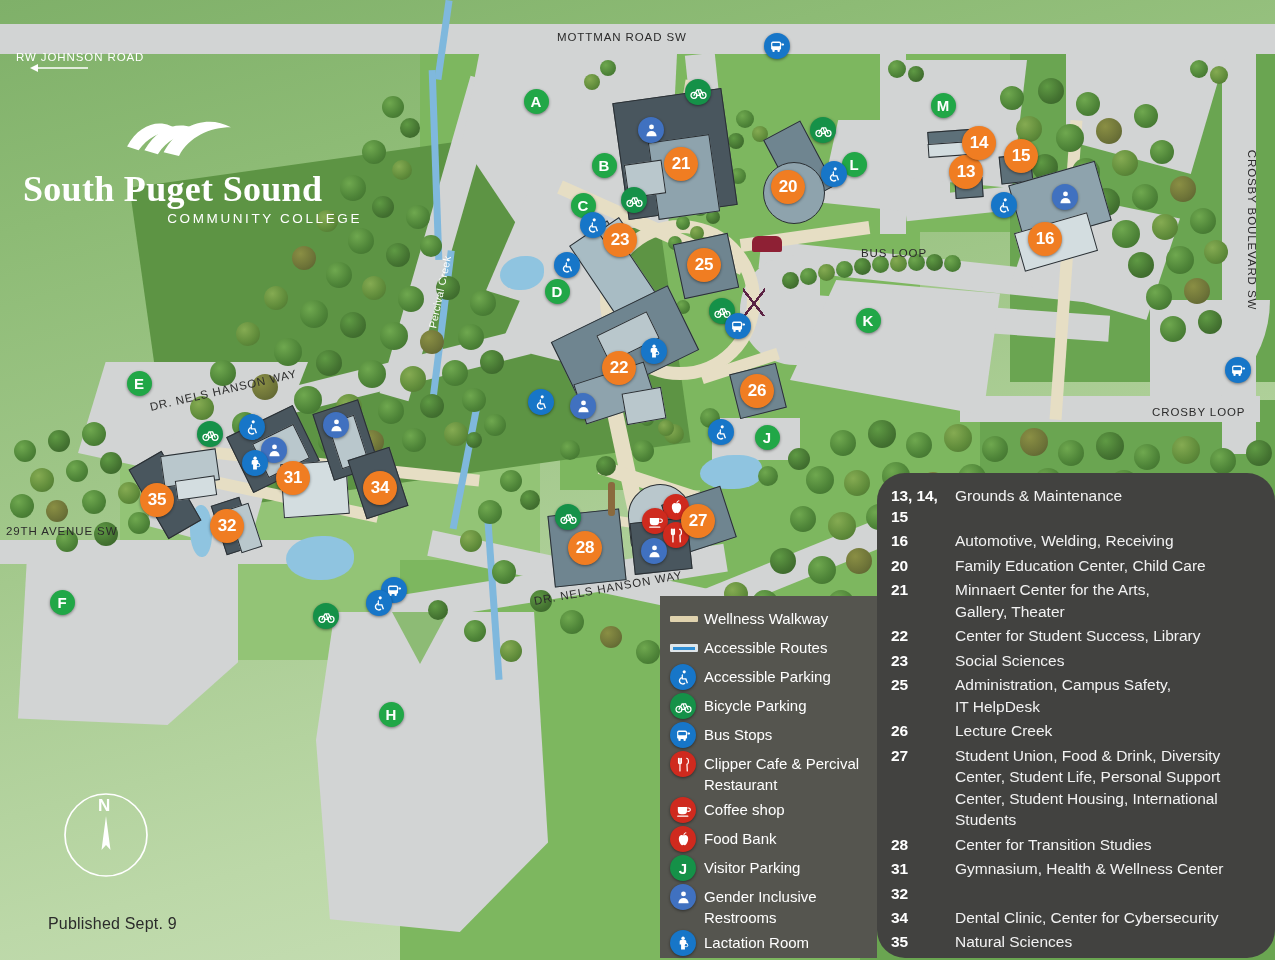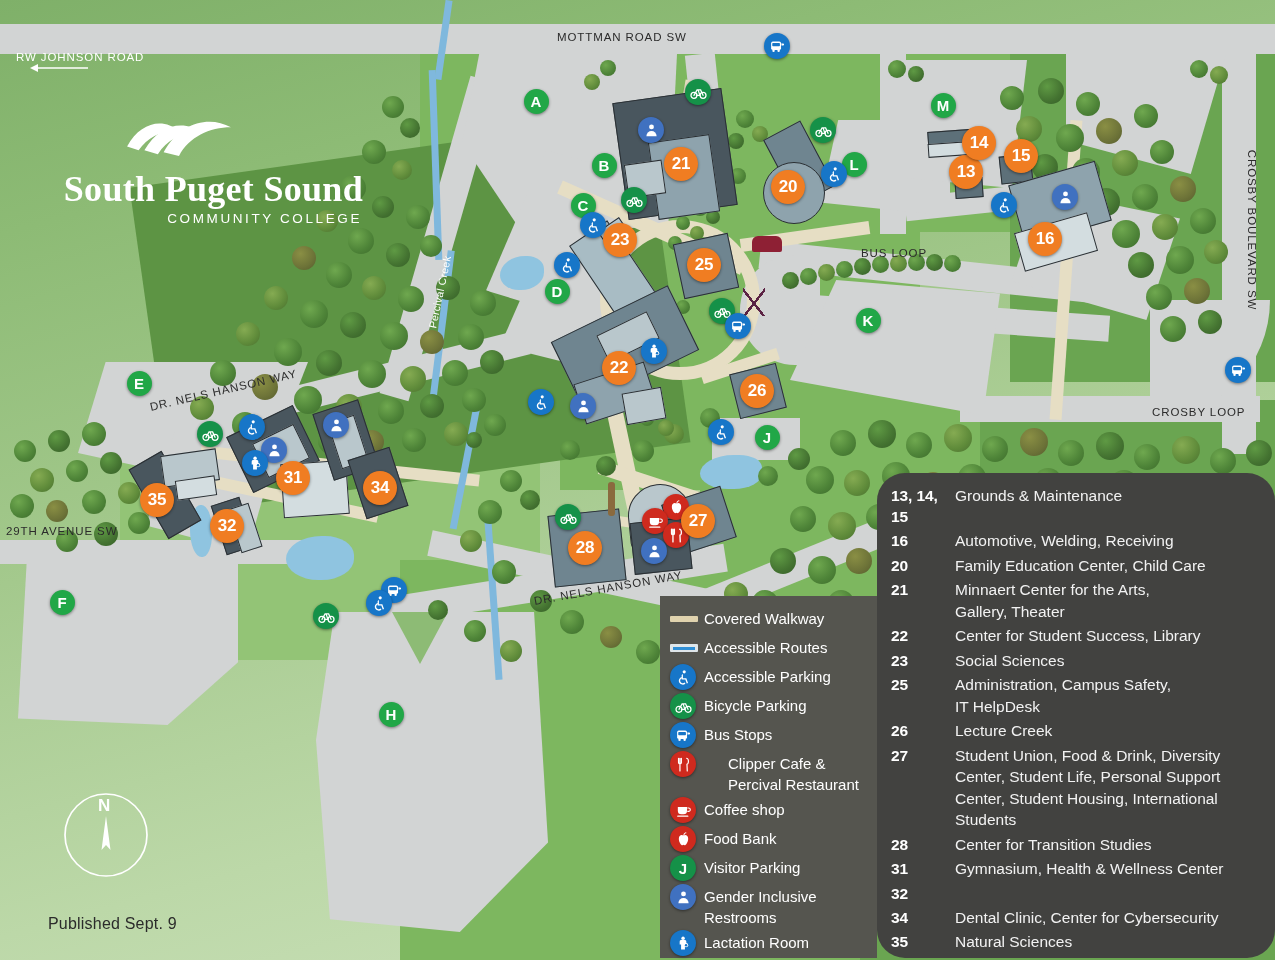--- a/index.html
+++ b/index.html
@@ -76,21 +76,21 @@
   .ic-red   { background: #cf2a1e; }
   .ic-pblue { background: #4071c0; }
 
   
   #logo-block { position: absolute; left: 23px; top: 108px; width: 340px; }
   #logo-mark { width: 120px; height: 50px; margin-left: 96px; }
   #logo-title {
     font-family: "Liberation Serif", serif;
     font-weight: 700; color: #ffffff;
     font-size: 36px; line-height: 42px; letter-spacing: .3px;
-    text-align: right; margin-top: 6px;
+    text-align: left; margin-top: 6px;
   }
   #logo-sub {
     color: #ffffff; font-size: 13.5px; letter-spacing: 2.6px;
     text-align: right; margin-top: 1px; font-weight: 400; padding-right: 1px;
   }
 
   
   .road-label {
     position: absolute; color: #2b2b2b;
     font-size: 11.5px; letter-spacing: .9px; font-weight: 500;
@@ -754,21 +754,21 @@
     <polygon points="43,24 47.5,58 43,53 38.5,58" fill="#ffffff"></polygon>
   </svg>
   <div id="published">Published Sept. 9</div>
   <div style="position:absolute;left:98px;top:796px;color:#ffffff;font-size:17px;font-weight:700;">N</div>
 
   <div id="legend">
     <div class="leg-row">
       <div class="leg-key">
           <div class="swatch-walk"></div>
         </div>
-      <div class="leg-label">Covered Walkway</div>
+      <div class="leg-label">Wellness Walkway</div>
     </div>
     <div class="leg-row">
       <div class="leg-key">
           <div class="swatch-acc">
             <i></i>
           </div>
         </div>
       <div class="leg-label">Accessible Routes</div>
     </div>
     <div class="leg-row">
@@ -812,21 +812,21 @@
     </div>
     <div class="leg-row">
       <div class="leg-key">
         <div class="mk mk-ico ic-red" style="position:relative;margin:0;">
           <svg viewBox="0 0 24 24" fill="#fff">
               <path d="M7 3.2 v6.6 M5 3.2 v6 a2 2 0 0 0 4 0 v-6 M7 10 v11" stroke="#fff" stroke-width="1.7" stroke-linecap="round" fill="none"></path>
               <path d="M16.4 3.2 c2.2 0 2.8 3.2 2.4 6 c-.2 1.5 -1 2.2 -1.9 2.4 L17.3 21" stroke="#fff" stroke-width="1.7" stroke-linecap="round" fill="none"></path>
             </svg>
         </div>
       </div>
-      <div class="leg-label" style="max-width:158px;margin-left:24px;">Clipper Cafe &amp; Percival Restaurant</div>
+      <div class="leg-label" style="max-width:158px;">Clipper Cafe &amp; Percival Restaurant</div>
     </div>
     <div class="leg-row">
       <div class="leg-key">
         <div class="mk mk-ico ic-red" style="position:relative;margin:0;">
           <svg viewBox="0 0 24 24" fill="#fff">
               <path d="M4 7 h13 v5.4 a5 5 0 0 1 -5 5 h-3 a5 5 0 0 1 -5 -5 z"></path>
               <path d="M17.4 8.4 h1.8 a2.4 2.4 0 0 1 0 4.8 h-1.8" fill="none" stroke="#fff" stroke-width="1.6"></path>
               <rect x="3" y="19" width="16" height="1.9" rx="1"></rect>
             </svg>
         </div>

